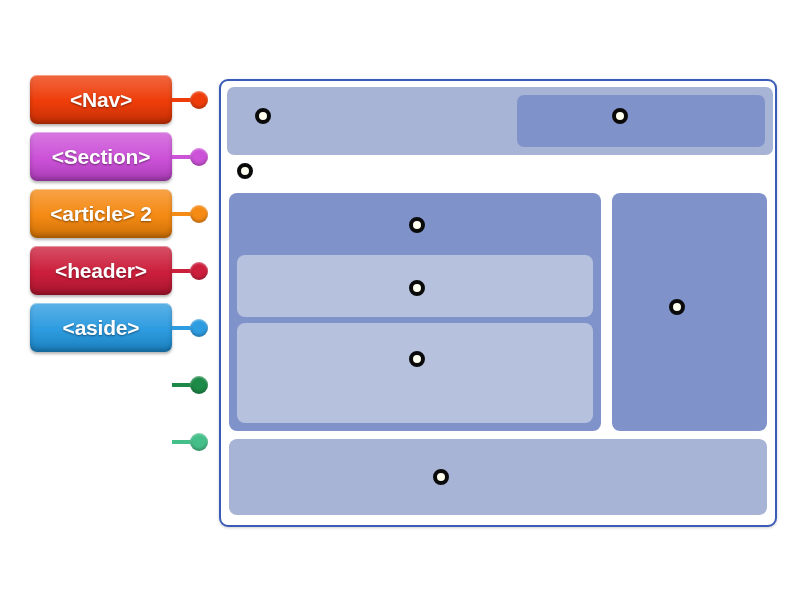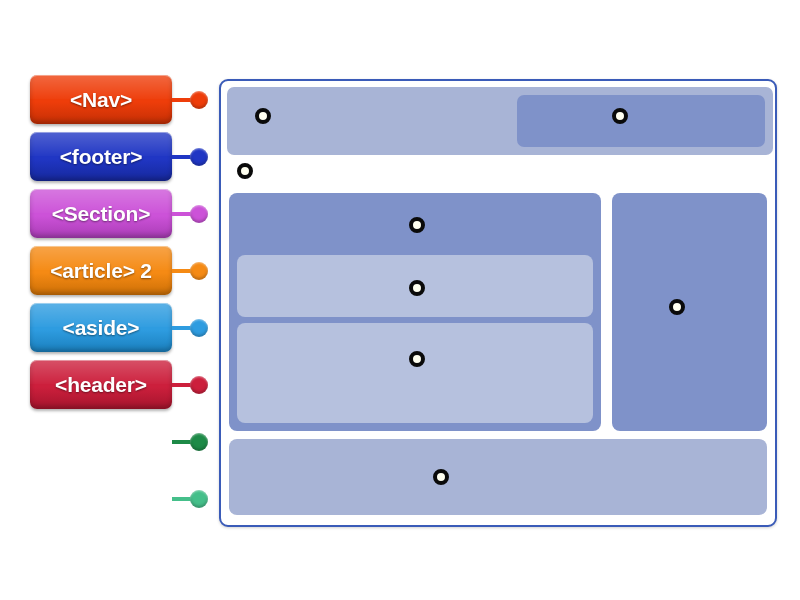--- a/index.html
+++ b/index.html
@@ -200,43 +200,38 @@
 
 <div id="stage">
 
   <div id="label-column">
       <div class="label-row">
         <div class="label-chip" style="background: linear-gradient(rgb(238, 61, 10) 0%, rgb(238, 61, 10) 55%, rgb(196, 47, 5) 100%);">&lt;Nav&gt;</div>
         <div class="connector-line" style="background: rgb(238, 61, 10);"></div>
         <div class="connector-dot" style="background: rgb(238, 61, 10);"></div>
       </div>
       <div class="label-row">
-        <div class="label-chip" style="background: linear-gradient(rgb(32, 54, 196) 0%, rgb(32, 54, 196) 55%, rgb(22, 40, 156) 100%);">&lt;footer&gt;</div>
-        <div class="connector-line" style="background: rgb(32, 54, 196);"></div>
-        <div class="connector-dot" style="background: rgb(32, 54, 196);"></div>
-      </div>
-      <div class="label-row">
         <div class="label-chip" style="background: linear-gradient(rgb(204, 82, 216) 0%, rgb(204, 82, 216) 55%, rgb(169, 60, 181) 100%); text-align: center;">&lt;Section&gt;</div>
         <div class="connector-line" style="background: rgb(204, 82, 216);"></div>
         <div class="connector-dot" style="background: rgb(204, 82, 216);"></div>
       </div>
       <div class="label-row">
         <div class="label-chip" style="background: linear-gradient(rgb(245, 138, 20) 0%, rgb(245, 138, 20) 55%, rgb(204, 111, 6) 100%);">&lt;article&gt; 2</div>
         <div class="connector-line" style="background: rgb(245, 138, 20);"></div>
         <div class="connector-dot" style="background: rgb(245, 138, 20);"></div>
       </div>
       <div class="label-row">
+        <div class="label-chip" style="background: linear-gradient(rgb(204, 31, 60) 0%, rgb(204, 31, 60) 55%, rgb(165, 20, 45) 100%);">&lt;header&gt;</div>
+        <div class="connector-line" style="background: rgb(204, 31, 60);"></div>
+        <div class="connector-dot" style="background: rgb(204, 31, 60);"></div>
+      </div>
+      <div class="label-row">
         <div class="label-chip" style="background: linear-gradient(rgb(46, 156, 224) 0%, rgb(46, 156, 224) 55%, rgb(26, 127, 189) 100%);">&lt;aside&gt;</div>
         <div class="connector-line" style="background: rgb(46, 156, 224);"></div>
         <div class="connector-dot" style="background: rgb(46, 156, 224);"></div>
-      </div>
-      <div class="label-row">
-        <div class="label-chip" style="background: linear-gradient(rgb(204, 31, 60) 0%, rgb(204, 31, 60) 55%, rgb(165, 20, 45) 100%);">&lt;header&gt;</div>
-        <div class="connector-line" style="background: rgb(204, 31, 60);"></div>
-        <div class="connector-dot" style="background: rgb(204, 31, 60);"></div>
       </div>
       <div class="label-row">
         <div class="connector-line" style="background: rgb(29, 138, 71);"></div>
         <div class="connector-dot" style="background: rgb(29, 138, 71);"></div>
       </div>
       <div class="label-row">
         <div class="connector-line" style="background: rgb(69, 191, 138);"></div>
         <div class="connector-dot" style="background: rgb(69, 191, 138);"></div>
       </div>
     </div>

